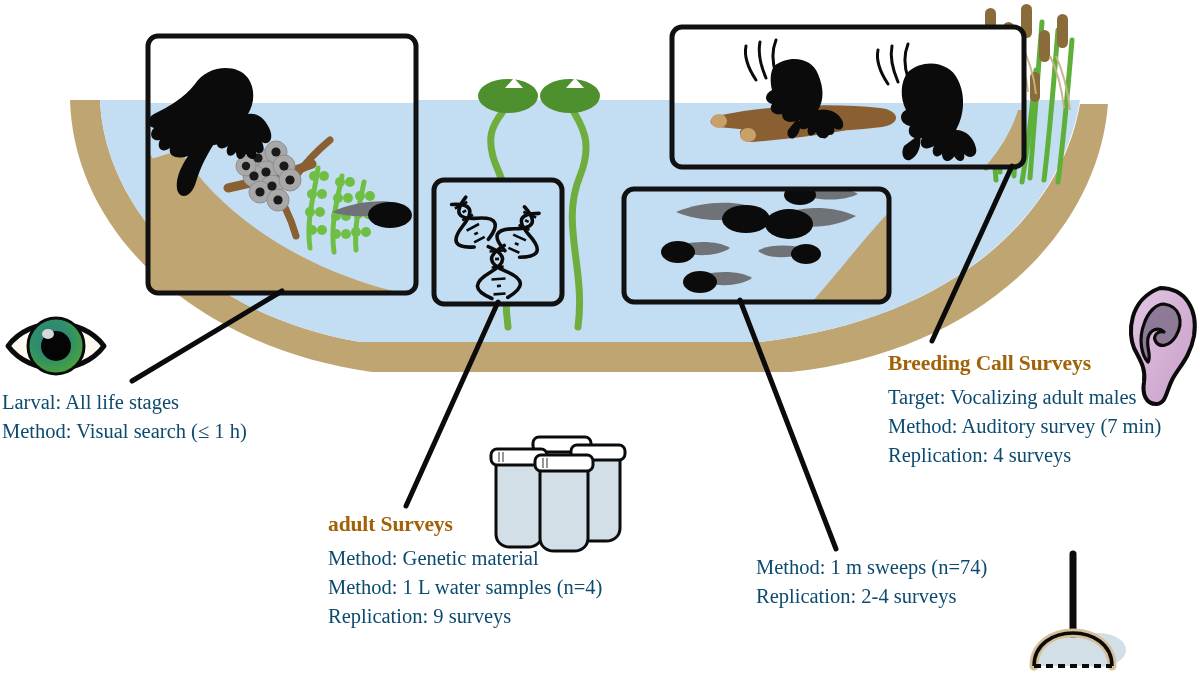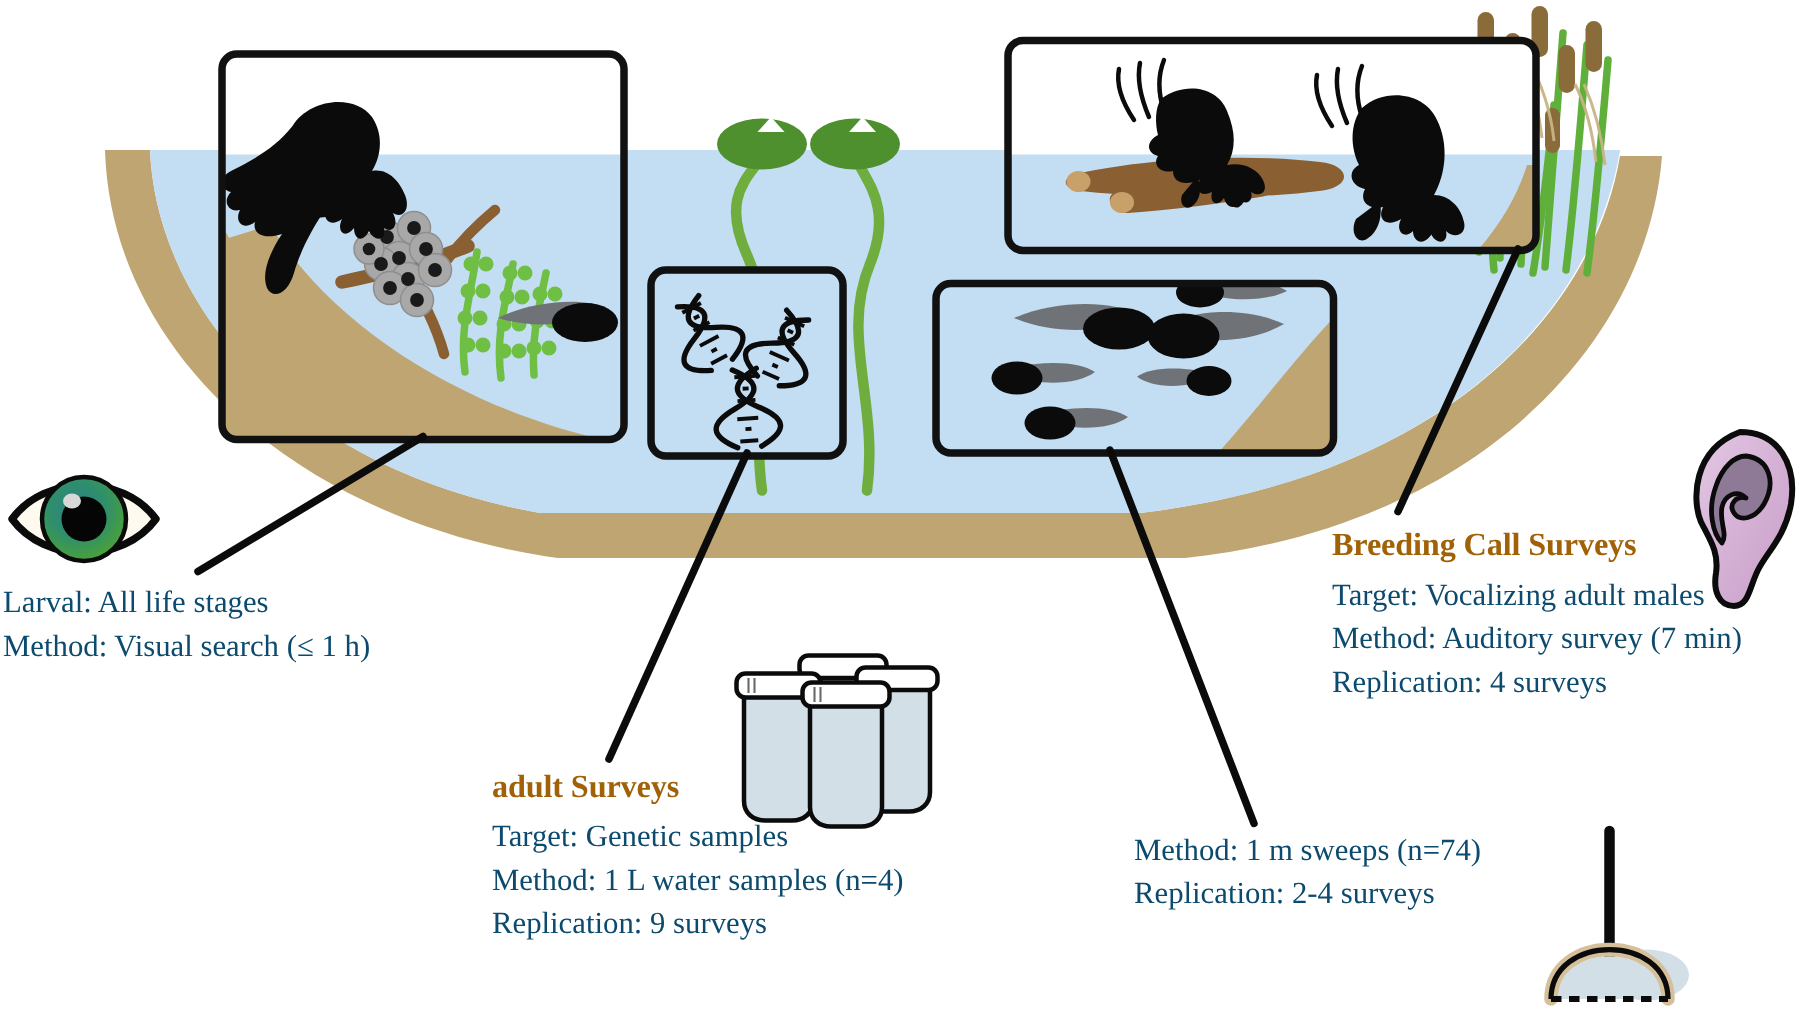--- a/index.html
+++ b/index.html
@@ -444,21 +444,21 @@
     </g>
   </svg>
 
   <div class="label-block" id="visual-block">
     <p class="label-line">Larval: All life stages</p>
     <p class="label-line">Method: Visual search (≤ 1 h)</p>
   </div>
 
   <div class="label-block" id="edna-block">
     <p class="label-title">adult Surveys</p>
-    <p class="label-line">Target: Genetic samples</p>
+    <p class="label-line">Method: Genetic material</p>
     <p class="label-line">Method: 1 L water samples (n=4)</p>
     <p class="label-line">Replication: 9 surveys</p>
   </div>
 
   <div class="label-block" id="larval-block">
     <p class="label-line">Method: 1 m sweeps (n=74)</p>
     <p class="label-line">Replication: 2-4 surveys</p>
   </div>
 
   <div class="label-block" id="call-block">

